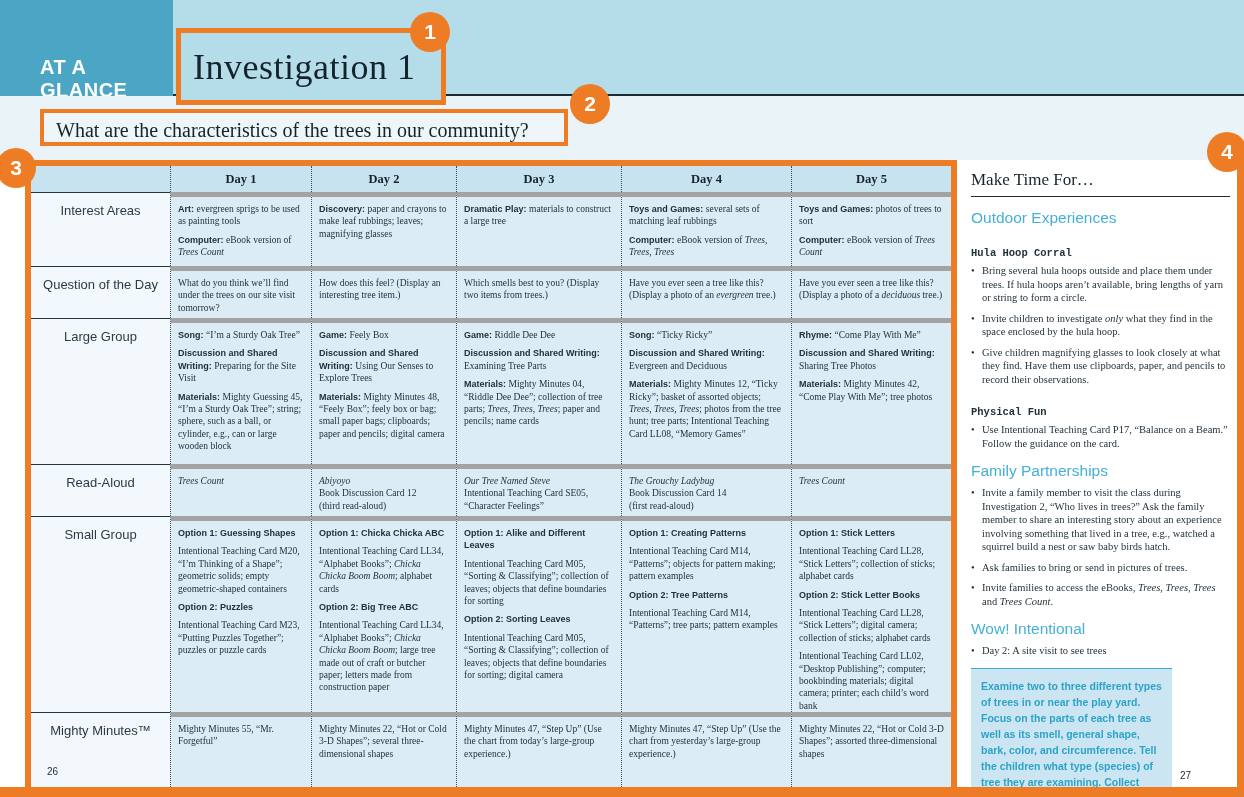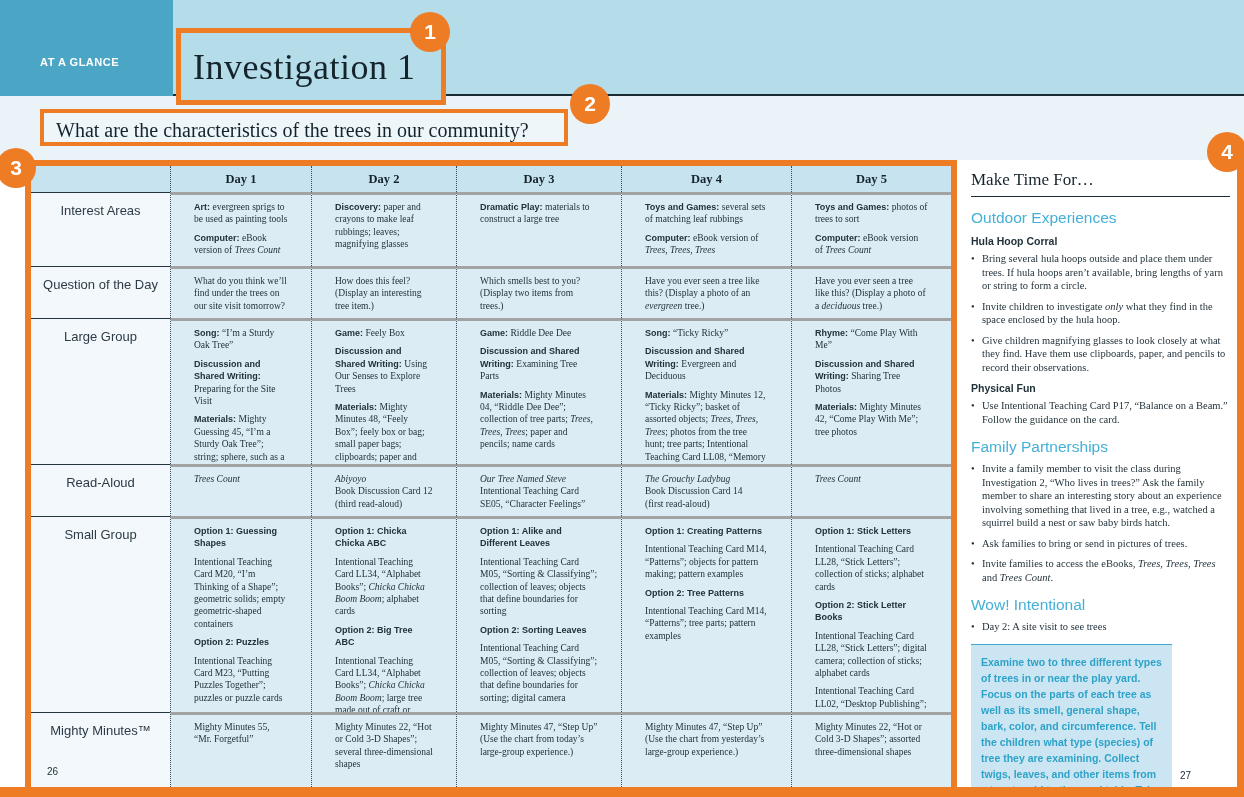--- a/index.html
+++ b/index.html
@@ -4,21 +4,21 @@
 <style>
   html,body{margin:0;padding:0;background:#fff;}
   #page{position:relative;width:1244px;height:797px;background:#fff;overflow:hidden;
         font-family:"Liberation Serif",serif;color:#1d2d36;}
 
   
   .band{position:absolute;left:0;top:0;width:1244px;height:96px;background:#b5dce9;
         border-bottom:2px solid #1b2b33;box-sizing:border-box;}
   .glance{position:absolute;left:0;top:0;width:173px;height:96px;background:#4ba6c5;}
   .glance span{position:absolute;left:40px;top:56px;color:#fff;
-        font-family:"Liberation Sans",sans-serif;font-weight:bold;font-size:11px;letter-spacing:.5px;}
+        font-family:"Liberation Sans",sans-serif;font-weight:bold;font-size:20px;letter-spacing:.5px;}
   .inv-box{position:absolute;left:176px;top:28px;width:248px;height:67px;background:#b5dce9;
         border:5px solid #ee7c24;z-index:3;display:flex;align-items:center;padding-left:12px;}
   .inv-box h1{margin:0;font-weight:normal;font-size:36px;letter-spacing:.5px;color:#15242c;}
 
   
   .strip{position:absolute;left:0;top:96px;width:1244px;height:64px;background:#e9f3f8;}
   .q-box{position:absolute;left:40px;top:109px;width:528px;height:37px;border:4px solid #ee7c24;
         background:#eef6fa;display:flex;align-items:flex-end;padding-left:12px;box-sizing:border-box;z-index:3;}
   .q-box h2{margin:0;font-size:20px;font-weight:normal;color:#15242c;}
 
@@ -30,33 +30,33 @@
 
   
   .tablewrap{position:absolute;left:25px;top:160px;width:932px;height:637px;box-sizing:border-box;
         border:6px solid #ee7c24;border-bottom:none;background:#fdba74;z-index:2;}
   #grid{display:grid;grid-template-columns:139px 141px 145px 165px 170px 160px;
         grid-template-rows:26px 74px 52px 146px 52px 196px auto;width:920px;height:631px;}
   .cell{overflow:hidden;box-sizing:border-box;}
   .cell.head{background:#c7e3ef;font-weight:bold;font-size:12.5px;text-align:center;padding-top:6px;color:#15242c;}
   .cell.label{background:#f2f8fb;font-family:"Liberation Sans",sans-serif;font-size:13px;color:#2c3b45;
         text-align:center;padding-top:10px;border-top:1px solid #24343c;}
-  .cell.body{background:#dbecf4;padding:6px 23px;font-size:9.5px;line-height:12.4px;border-top:3px solid #a3a3a3;}
+  .cell.body{background:#dbecf4;padding:6px 7px;font-size:9.5px;line-height:12.4px;border-top:5px solid #a3a3a3;}
   .vline{border-left:1px dotted #3c4d57;}
   .cp{margin:0 0 6px 0;}
   .seg-b{font-family:"Liberation Sans",sans-serif;font-weight:bold;font-size:9px;color:#22323a;}
   .seg-i{font-style:italic;}
 
   
   .sidebar{position:absolute;left:958px;top:160px;width:280px;height:637px;background:#fff;
         padding:8px 8px 16px 13px;box-sizing:border-box;font-size:10.5px;z-index:2;}
   .sb-title{font-size:17px;margin:2px 0 6px;font-weight:normal;color:#15242c;}
   .sb-rule{border:none;border-top:1.5px solid #1b2b33;margin:0 0 2px;}
   .sec-head{font-family:"Liberation Sans",sans-serif;color:#45b0d7;font-size:15.5px;font-weight:normal;margin:12px 0 6px;}
-  .subhead{font-family:Liberation Sans, sans-serif;font-weight:bold;font-size:10.5px;margin:8px 0 5px;color:#22323a;}
+  .subhead{font-family:Liberation Mono, monospace;font-weight:bold;font-size:10.5px;margin:20px 0 5px;color:#22323a;}
   .bullet{display:flex;margin:0 0 7px;line-height:13.5px;}
   .bullet .dot{width:11px;flex:none;}
   .infobox{margin-top:10px;width:201px;background:#cbe6f2;border-top:1px solid #3fa8ce;border-bottom:1px solid #3fa8ce;
         padding:9px 10px;box-sizing:border-box;font-family:"Liberation Sans",sans-serif;font-weight:bold;
         color:#2ea2c9;font-size:10.5px;line-height:16px;}
 
   
   .orange-bar{position:absolute;left:0;top:787px;width:1244px;height:10px;background:#ee7c24;z-index:5;}
   .right-strip{position:absolute;left:1237px;top:160px;width:7px;height:637px;background:#ee7c24;z-index:5;}
 

